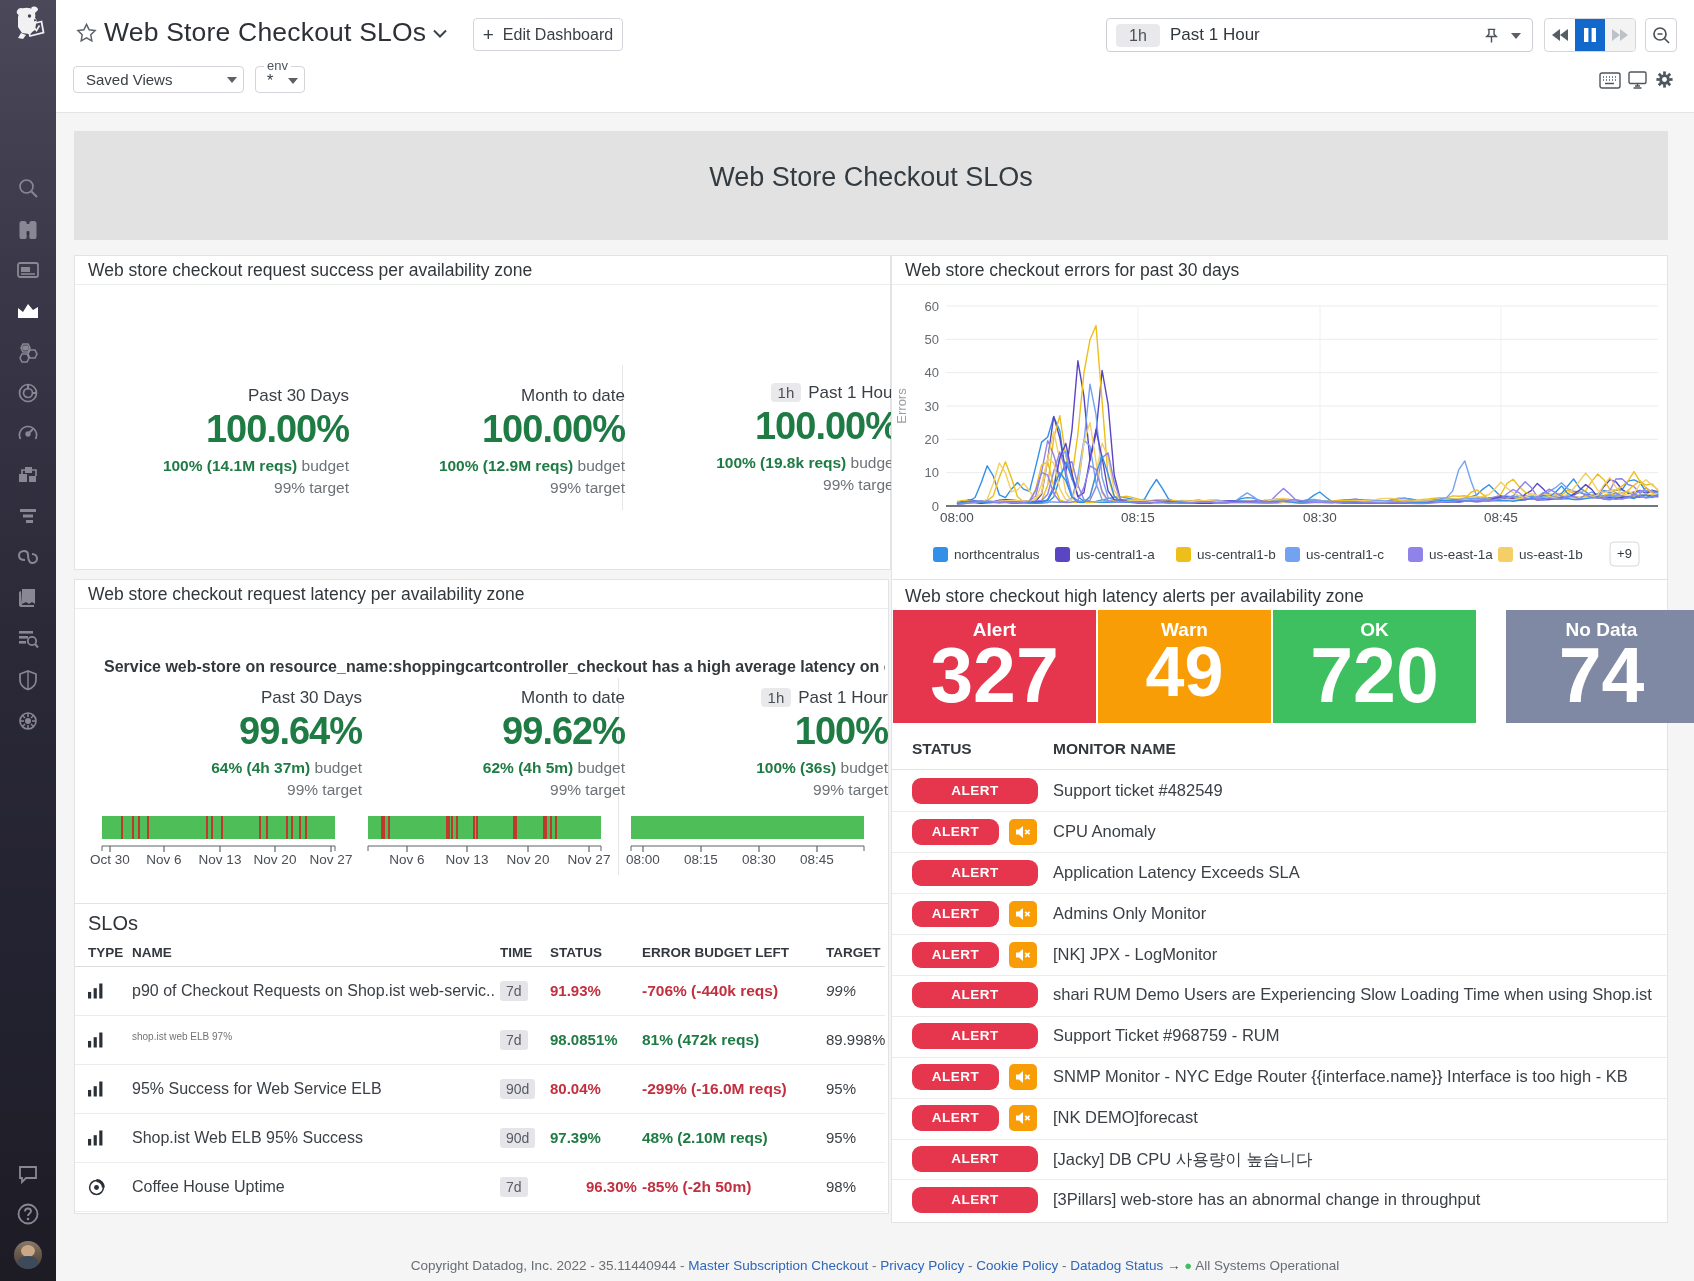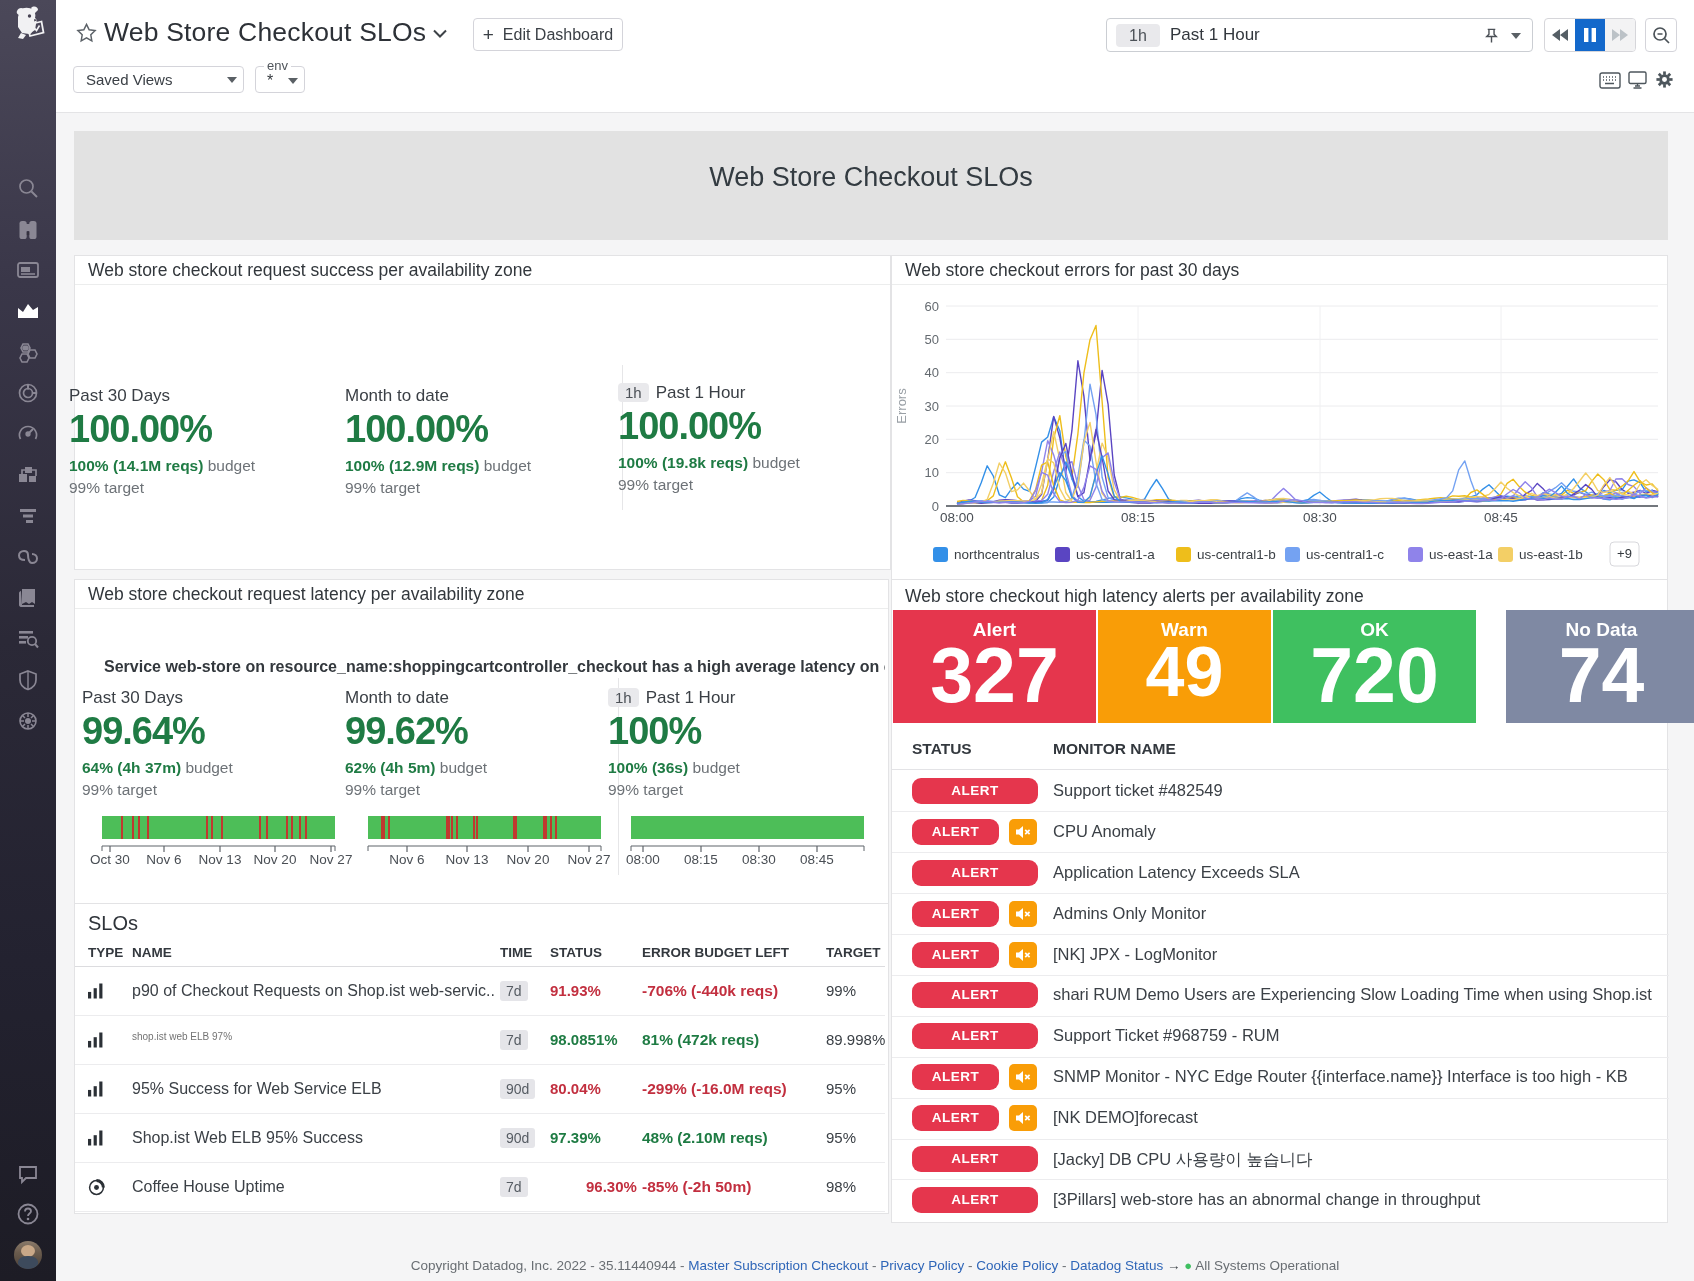--- a/index.html
+++ b/index.html
@@ -24,21 +24,21 @@
 #content { position:absolute; left:56px; top:113px; width:1638px; height:1168px; background:#f5f5f6; }
 #banner { position:absolute; left:18px; top:18px; width:1594px; height:109px; background:#e2e2e2; }
 #banner div { text-align:center; font-size:27px; color:#333b41; padding-top:31px; }
 .panel { position:absolute; background:#fff; border:1px solid #e3e3e5; }
 .ptitle { height:29px; border-bottom:1px solid #eceded; font-size:17.5px; color:#32373c; line-height:28px; padding-left:13px; white-space:nowrap; overflow:hidden;}
 #p1 { left:18px; top:142px; width:817px; height:315px; }
 #p2 { left:835px; top:142px; width:777px; height:387px; }
 #p3 { left:18px; top:466px; width:815px; height:325px; }
 #p4 { left:18px; top:791px; width:815px; height:310px; overflow:hidden; border-top:none;}
 #p5 { left:835px; top:466px; width:777px; height:644px; }
-.slocol { position:absolute; width:280px; text-align:left; }
+.slocol { position:absolute; width:280px; text-align:right; }
 .slocol .lab { font-size:17px; color:#3a3f45; }
 .slocol .big { font-size:38px; font-weight:700; color:#1f7b44; letter-spacing:-1px; line-height:1.05; margin-top:4px;}
 .slocol .budget { font-size:15.5px; color:#6d7277; margin-top:7px;}
 .slocol .budget b { color:#1f7b44; }
 .slocol .target { font-size:15.5px; color:#6d7277; margin-top:4px;}
 .vdiv { position:absolute; width:1px; background:#e6e6e8; }
 .badge1h { display:inline-block; background:#e9e9ec; border-radius:4px; font-size:15px; color:#4c5157; padding:1px 7px; margin-right:7px;}
 .footer { position:absolute; left:0; top:1145px; width:1638px; text-align:center; font-size:13.5px; color:#696e73; }
 .footer a { color:#2f66b8; text-decoration:none; }
 </style>
@@ -389,21 +389,21 @@
 <div class="abs" style="left:0px;top:62px;width:810px;height:1px;background:#dcdcdf;"></div>
 <div class="abs" style="left:13px;top:79px;"><svg width="15" height="16" viewBox="0 0 16 16">
           <rect x="0" y="9" width="3.4" height="7" fill="#2b3036"></rect>
           <rect x="6" y="5" width="3.4" height="11" fill="#2b3036"></rect>
           <rect x="12" y="0" width="3.4" height="16" fill="#2b3036"></rect>
         </svg></div>
 <div class="abs" style="left:57px;top:78px;font-size:16px;color:#3b4046;max-width:362px;white-space:nowrap;overflow:hidden;">p90 of Checkout Requests on Shop.ist web-servic...</div>
 <div class="abs" style="left:425px;top:77px;background:#e5e5e9;border-radius:3px;font-size:14px;color:#565c63;padding:2px 6px;">7d</div>
 <div class="abs" style="left:475px;top:78px;font-size:15px;font-weight:700;color:#c22f3f;">91.93%</div>
 <div class="abs" style="left:567px;top:78px;font-size:15.5px;font-weight:700;color:#c22f3f;">-706% (-440k reqs)</div>
-<div class="abs" style="left:751px;top:78px;font-size:15px;color:#3b4046;">99%</div>
+<div class="abs" style="left:751px;top:78px;font-size:15px;color:#3b4046;font-style:italic;">99%</div>
 <div class="abs" style="left:0px;top:111px;width:810px;height:1px;background:#ececee;"></div>
 <div class="abs" style="left:13px;top:128px;"><svg width="15" height="16" viewBox="0 0 16 16">
           <rect x="0" y="9" width="3.4" height="7" fill="#2b3036"></rect>
           <rect x="6" y="5" width="3.4" height="11" fill="#2b3036"></rect>
           <rect x="12" y="0" width="3.4" height="16" fill="#2b3036"></rect>
         </svg></div>
 <div class="abs" style="left:57px;top:127px;font-size:10px;color:#737373;max-width:362px;white-space:nowrap;overflow:hidden;">shop.ist web ELB 97%</div>
 <div class="abs" style="left:425px;top:126px;background:#e5e5e9;border-radius:3px;font-size:14px;color:#565c63;padding:2px 6px;">7d</div>
 <div class="abs" style="left:475px;top:127px;font-size:15px;font-weight:700;color:#1e7b43;">98.0851%</div>
 <div class="abs" style="left:567px;top:127px;font-size:15.5px;font-weight:700;color:#1e7b43;">81% (472k reqs)</div>

